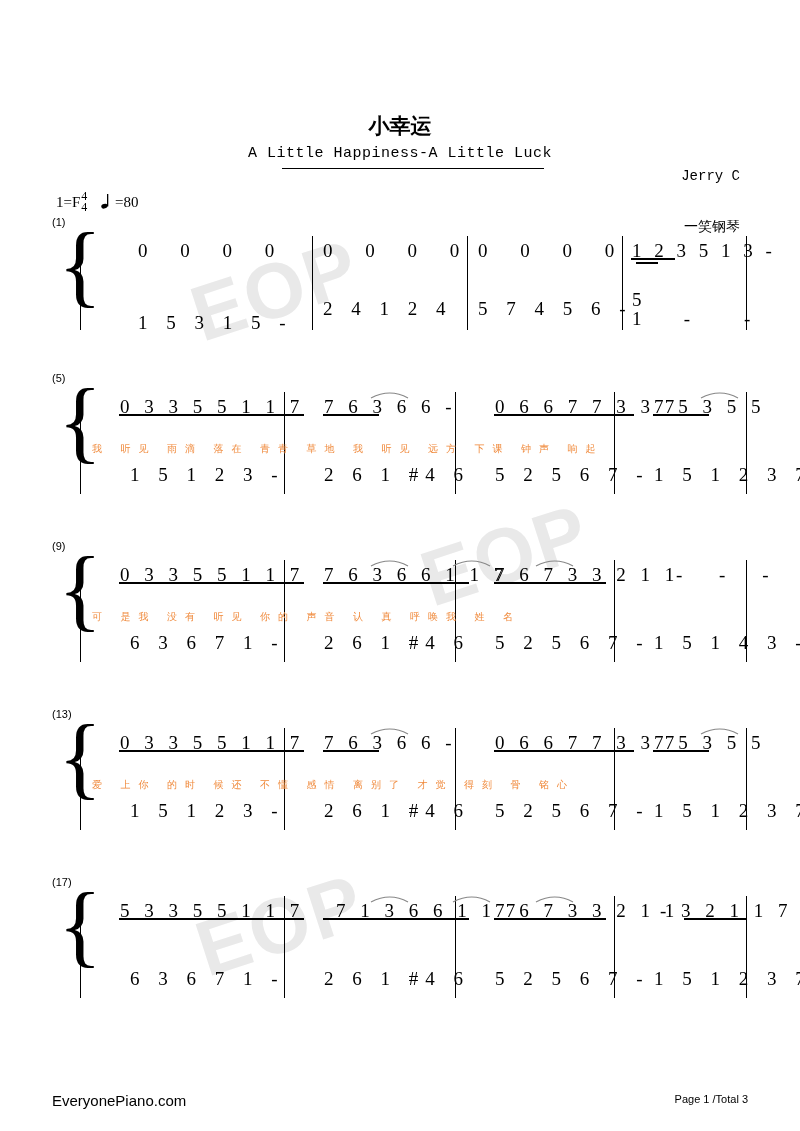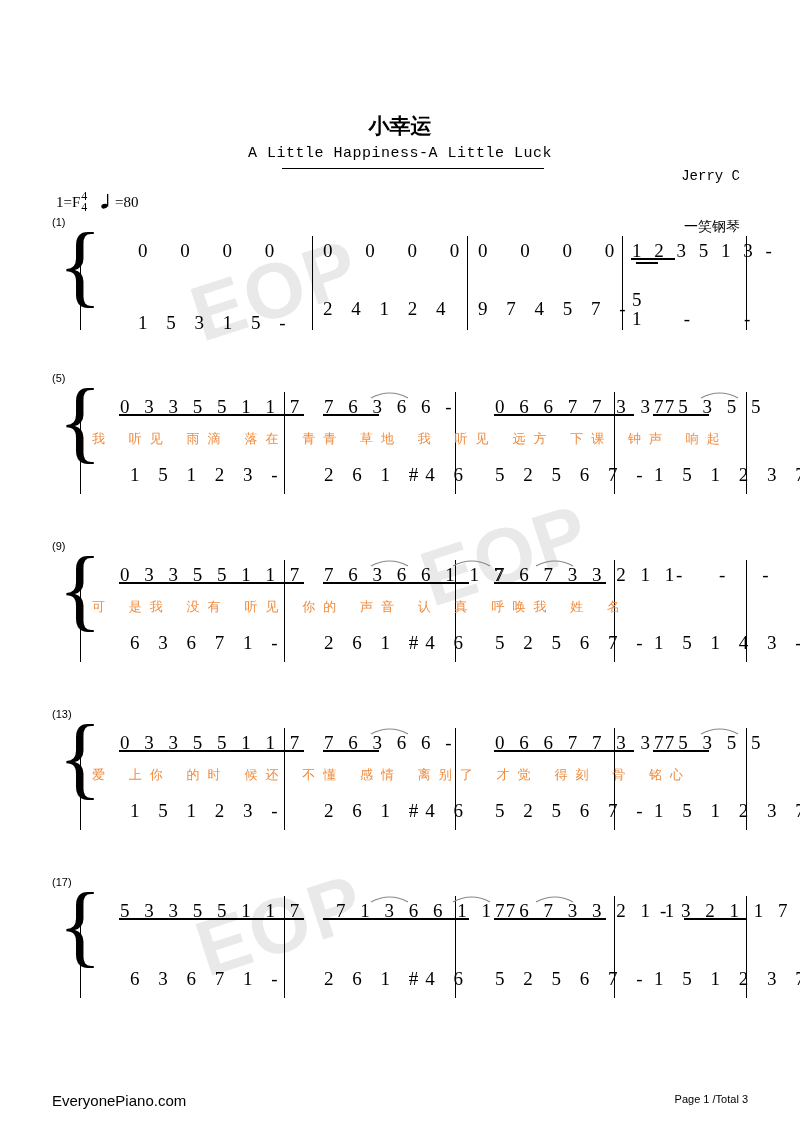--- a/index.html
+++ b/index.html
@@ -139,25 +139,26 @@
   }
   .cell {
     font-size: 19px;
     font-family: "Liberation Serif", serif;
     white-space: nowrap;
     position: relative;
   }
   .lyrics {
     position: absolute;
     left: 40px;
-    font-size: 13px;
+    font-size: 10px;
     color: #f08a3c;
-    font-family: Liberation Mono, monospace;
+    font-family: Liberation Serif, serif;
     white-space: nowrap;
     letter-spacing: 1px;
+    margin-top: 12px;
   }
   .footer-left {
     position: absolute;
     left: 52px;
     bottom: 22px;
     font-size: 15px;
     font-family: "Liberation Sans", sans-serif;
   }
   .footer-right {
     position: absolute;
@@ -213,21 +214,21 @@
       <div class="cell" style="position:absolute;left:243px;letter-spacing:14px;">0  0  0  0</div>
       <div class="cell" style="position:absolute;left:398px;letter-spacing:14px;">0  0  0  0</div>
       <div class="cell" style="position:absolute;left:552px;letter-spacing:4px;">1 2 3 5 1  3   -</div>
       <div style="position:absolute;left:551px;top:22px;width:44px;height:1.5px;background:#000;"></div>
       <div style="position:absolute;left:556px;top:26px;width:22px;height:1.5px;background:#000;"></div>
     </div>
 
     <div class="staffrow" style="top:62px;">
       <div class="cell" style="position:absolute;left:58px;letter-spacing:7px;margin-top:28px;">1 5 3 1 5      -</div>
       <div class="cell" style="position:absolute;left:243px;letter-spacing:7px;">2 4 1 2 4</div>
-      <div class="cell" style="position:absolute;left:398px;letter-spacing:7px;">9 7 4 5 7     -</div>
+      <div class="cell" style="position:absolute;left:398px;letter-spacing:7px;">5 7 4 5 6     -</div>
       <div class="cell" style="position:absolute;left:552px;white-space:pre;line-height:1.0;letter-spacing:7px;">5
 1   -    -    -</div>
     </div>
   </div>
 
   <div class="system" style="top:388px;height:120px;">
     <div class="measure-num">(5)</div>
     <div class="brace">{</div>
     <div class="barline" style="left:28px;top:4px;height:102px;"></div>
     <div class="barline" style="left:232px;top:4px;height:102px;"></div>

